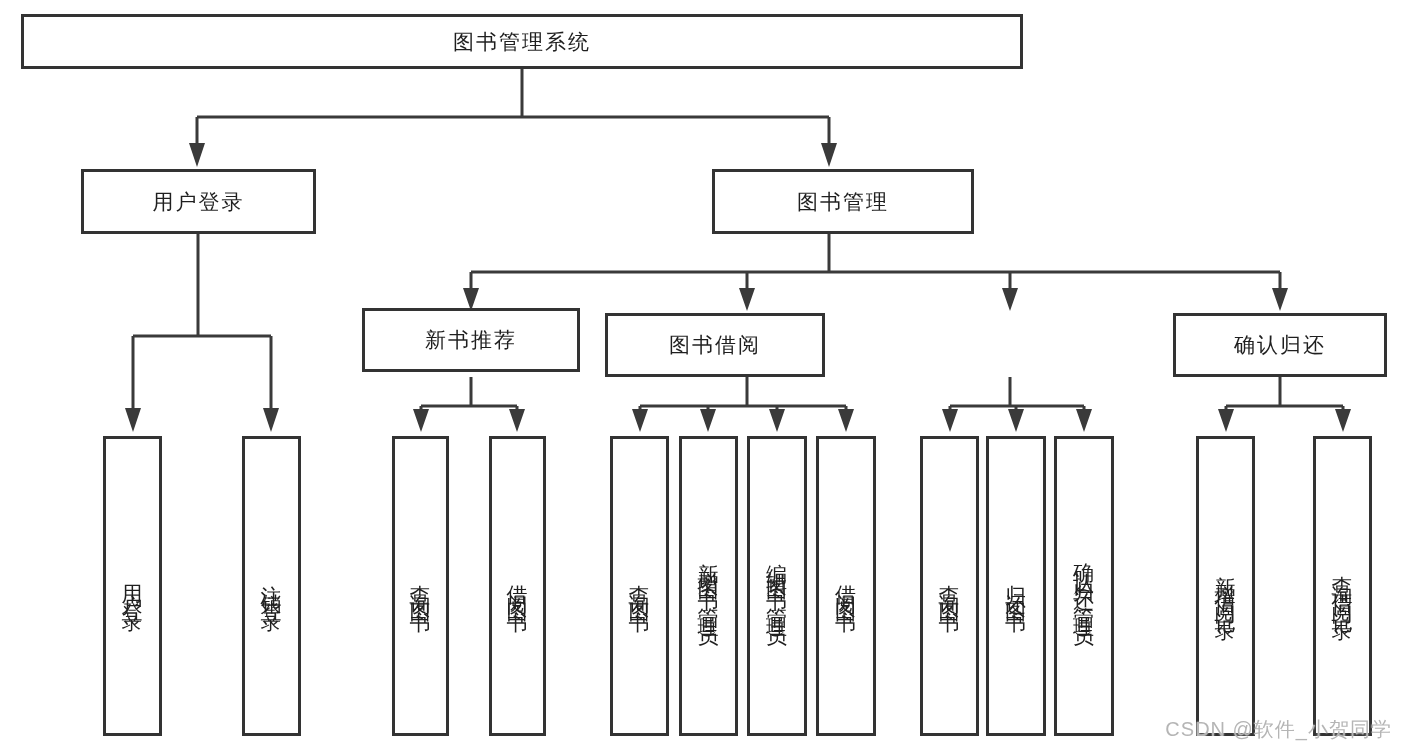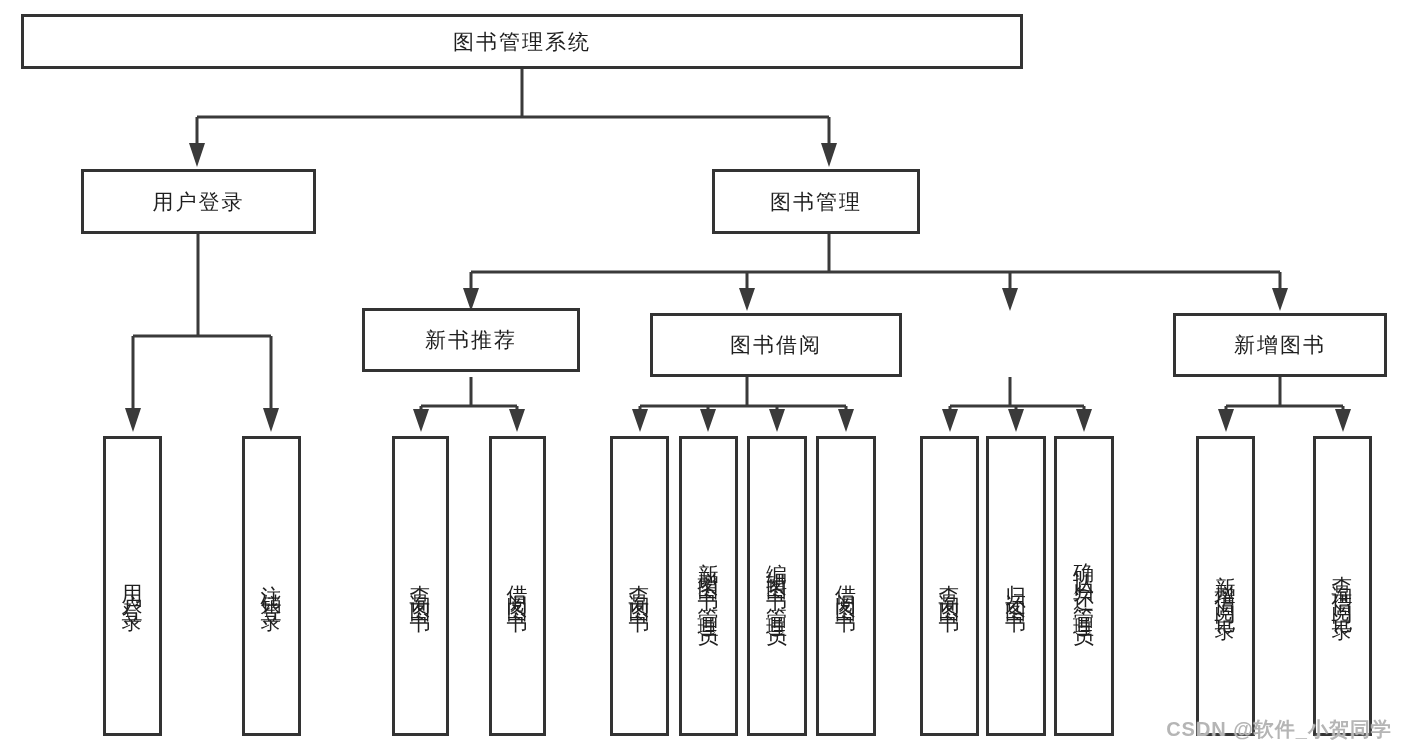--- a/index.html
+++ b/index.html
@@ -41,21 +41,20 @@
   }
   .watermark{
     position:absolute;
     right:13px;bottom:4px;
     color:var(--watermark);
     font-size:20px;
     letter-spacing:1px;
     z-index:5;
     text-shadow:0 0 2px var(--background);
     white-space:nowrap;
-    font-weight:bold;
   }
 </style>
 </head>
 <body>
 
 <div class="canvas">
 
   <svg class="connectors" width="1405" height="747" viewBox="0 0 1405 747">
 
     <path class="line" d="M522,69 V117 M197,117 H829 M197,117 V147 M829,117 V147"></path>
@@ -76,25 +75,25 @@
     <path class="line" d="M1010,377 V406 M950,406 H1084 M950,406 V412 M1016,406 V412 M1084,406 V412"></path>
     <path class="arrow" d="M942,409 L958,409 L950,432 Z M1008,409 L1024,409 L1016,432 Z M1076,409 L1092,409 L1084,432 Z"></path>
 
     <path class="line" d="M1280,377 V406 M1226,406 H1343 M1226,406 V412 M1343,406 V412"></path>
     <path class="arrow" d="M1218,409 L1234,409 L1226,432 Z M1335,409 L1351,409 L1343,432 Z"></path>
   </svg>
 
   <div class="node" style="left:21px;top:14px;width:1002px;height:55px">图书管理系统</div>
 
   <div class="node" style="left:81px;top:169px;width:235px;height:65px">用户登录</div>
-  <div class="node" style="left:712px;top:169px;width:208px;height:65px">图书管理</div>
+  <div class="node" style="left:712px;top:169px;width:262px;height:65px">图书管理</div>
 
   <div class="node" style="left:362px;top:308px;width:218px;height:64px">新书推荐</div>
-  <div class="node" style="left:650px;top:313px;width:252px;height:64px">图书借阅</div>
-  <div class="node" style="left:1173px;top:313px;width:214px;height:64px">新增图书</div>
+  <div class="node" style="left:605px;top:313px;width:220px;height:64px">图书借阅</div>
+  <div class="node" style="left:1173px;top:313px;width:214px;height:64px">确认归还</div>
 
   <div class="node vnode" style="left:103px;top:436px;width:59px;height:300px">用户登录</div>
   <div class="node vnode" style="left:242px;top:436px;width:59px;height:300px">注销登录</div>
 
   <div class="node vnode" style="left:392px;top:436px;width:57px;height:300px">查询图书</div>
   <div class="node vnode" style="left:489px;top:436px;width:57px;height:300px">借阅图书</div>
 
   <div class="node vnode" style="left:610px;top:436px;width:59px;height:300px">查询图书</div>
   <div class="node vnode" style="left:679px;top:436px;width:59px;height:300px">新增图书（管理员）</div>
   <div class="node vnode" style="left:747px;top:436px;width:60px;height:300px">编辑图书（管理员）</div>

